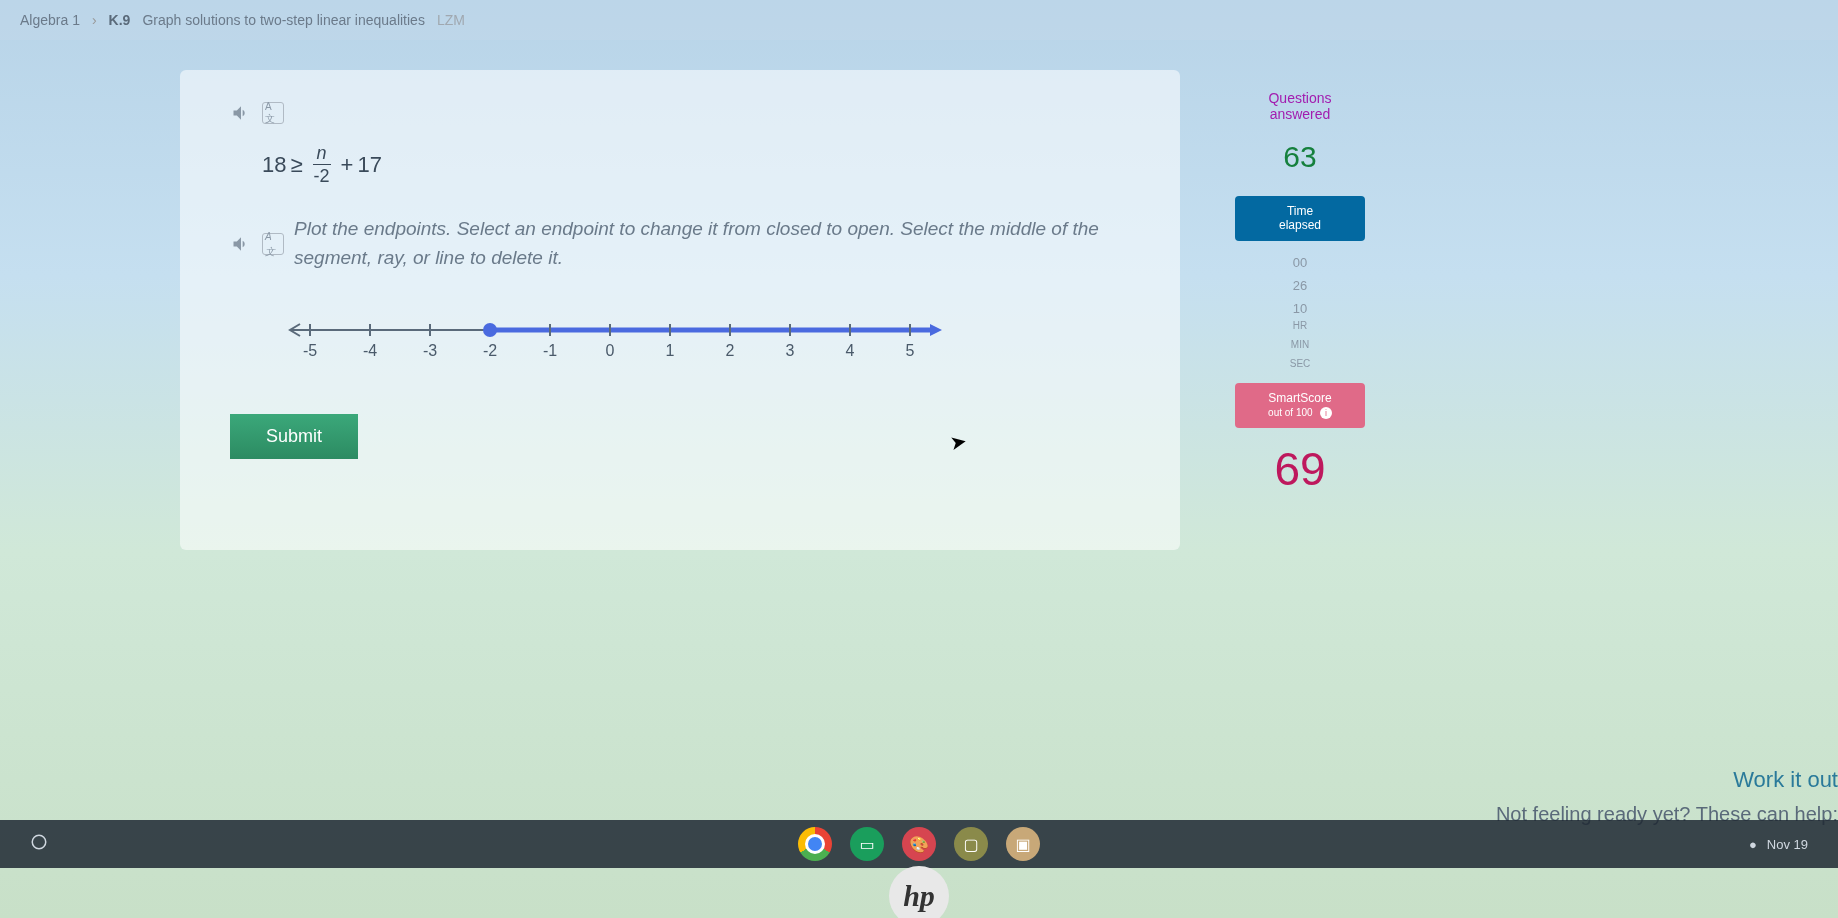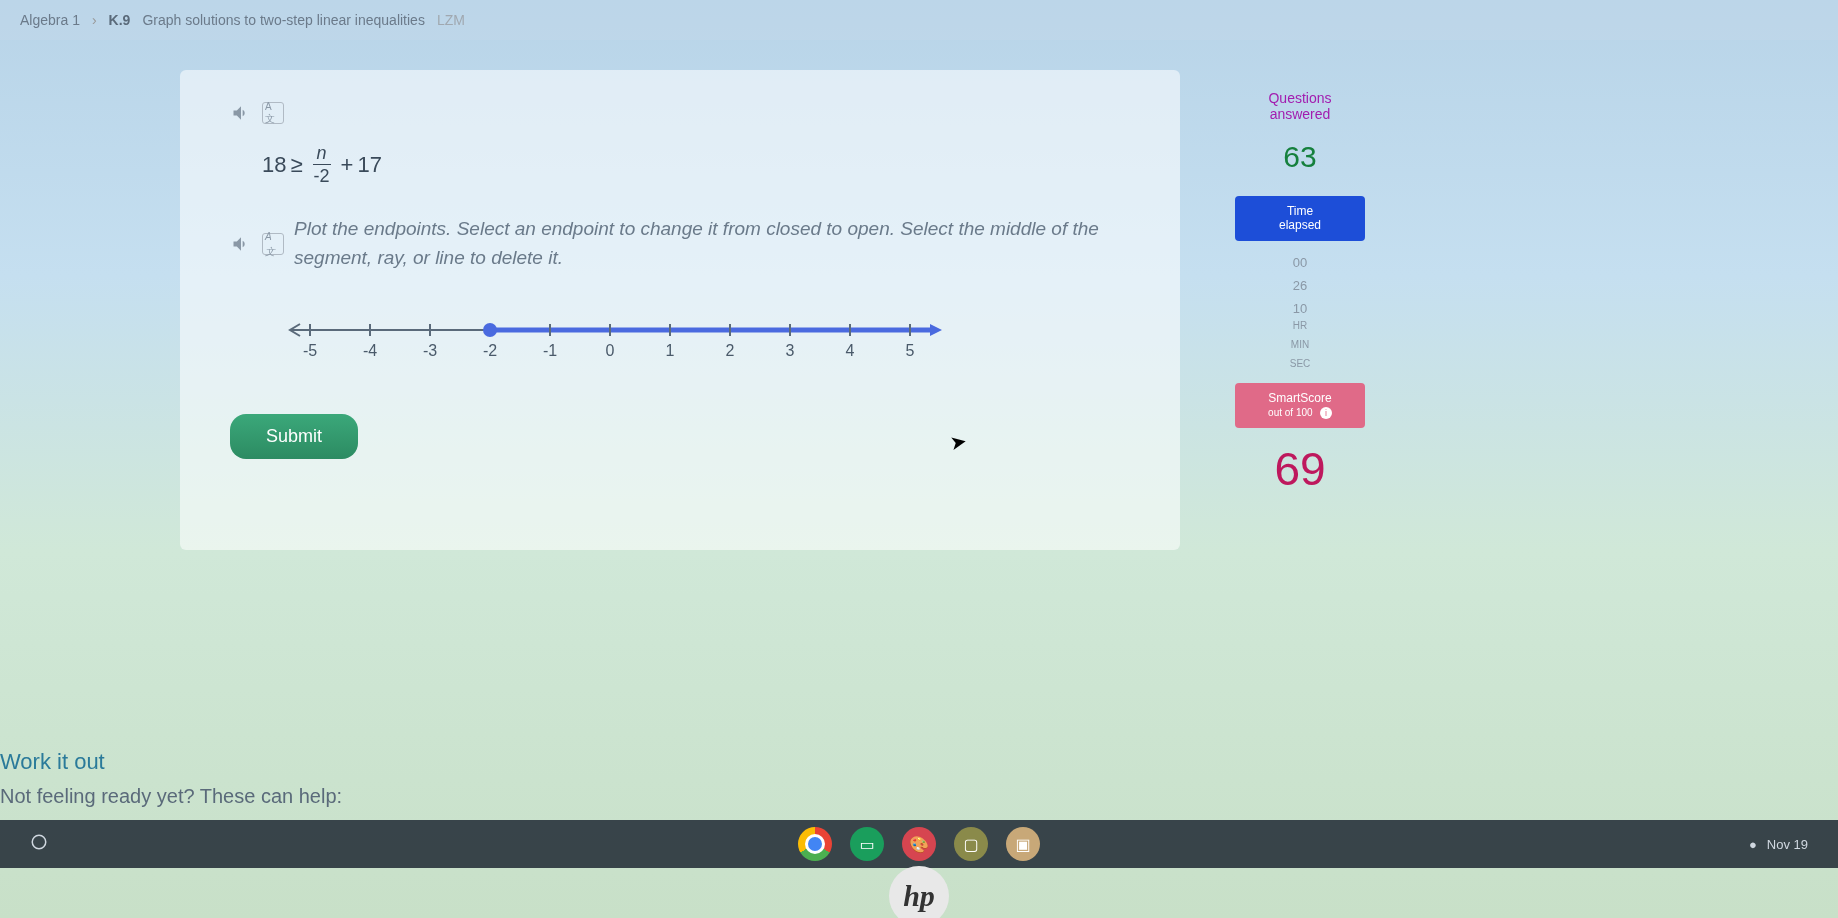--- a/index.html
+++ b/index.html
@@ -80,21 +80,21 @@
   .frac .den { padding-top: 2px; }
   .numberline-wrap {
     padding: 10px 40px 30px;
   }
   svg.numberline { width: 680px; height: 60px; }
   .submit-btn {
     background: #2c9b6f;
     background: linear-gradient(180deg, #3ba87a 0%, #2c8b62 100%);
     color: #fff;
     border: none;
-    border-radius: 16px;
+    border-radius: 0;
     padding: 12px 36px;
     font-size: 18px;
     cursor: pointer;
     margin-top: 10px;
   }
   .sidebar {
     width: 160px;
     padding-top: 20px;
     text-align: center;
     color: #4a5a6a;
@@ -109,34 +109,34 @@
     display: block;
     width: 130px;
     margin: 0 auto 14px;
     padding: 8px 4px;
     border-radius: 4px;
     font-size: 12px;
     color: #fff;
     text-align: center;
     line-height: 1.2;
   }
-  .sidebar .stat-btn.teal { background: #1d4ed8; }
+  .sidebar .stat-btn.teal { background: #0369a1; }
   .sidebar .stat-btn.pink { background: #e06a88; }
   .sidebar .mini-row { display:flex; justify-content:center; gap:8px; margin-bottom:14px; font-size:13px; color:#8a98a6;flex-direction:column;}
   .sidebar .score {
     font-size: 46px;
     color: #be185d;
     font-weight: 500;
     margin-top: 8px;
   }
   .footer-links {
     position: absolute;
-    bottom: 110px;
+    bottom: 92px;
     left: 0; right: 0;
-    text-align: left;
+    text-align: right;
   }
   .footer-links .work {
     color: #2a7a9a;
     font-size: 22px;
     margin-bottom: 10px;
     cursor: pointer;
   }
   .footer-links .ready {
     color: #5a6a7a;
     font-size: 20px;

